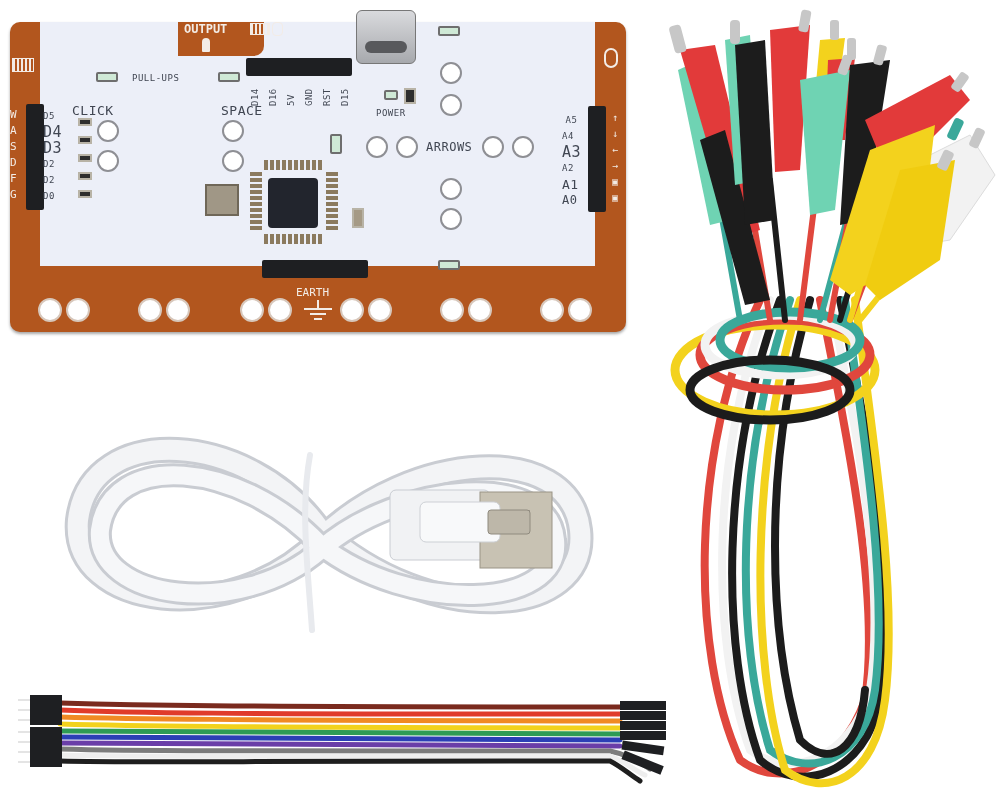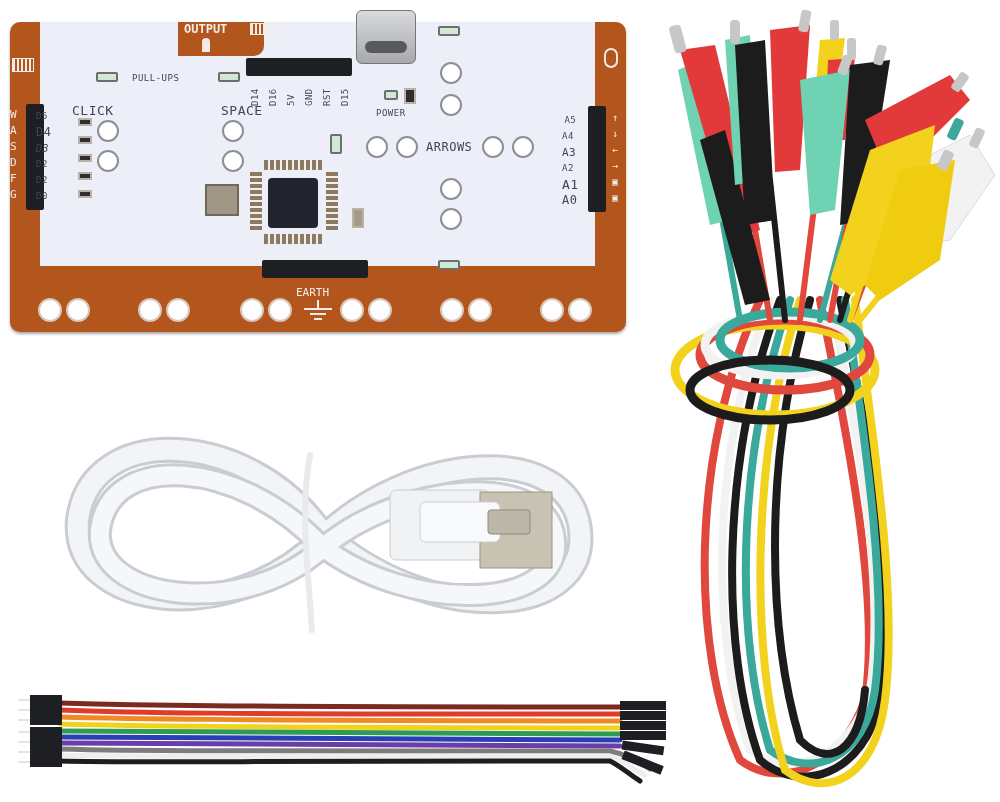--- a/index.html
+++ b/index.html
@@ -59,24 +59,24 @@
   <div class="abs" style="left:12px;top:58px;width:20px;height:12px;border:1px solid #f3ece6;background:repeating-linear-gradient(90deg,#f3ece6 0 2px,transparent 2px 4px);"></div>
   <div class="abs" style="left:10px;top:108px;display:flex;flex-direction:column;gap:2px;">
     <span class="silk-w lbl" style="font-size:11px;line-height:14px;">W</span>
     <span class="silk-w lbl" style="font-size:11px;line-height:14px;">A</span>
     <span class="silk-w lbl" style="font-size:11px;line-height:14px;">S</span>
     <span class="silk-w lbl" style="font-size:11px;line-height:14px;">D</span>
     <span class="silk-w lbl" style="font-size:11px;line-height:14px;">F</span>
     <span class="silk-w lbl" style="font-size:11px;line-height:14px;">G</span>
   </div>
   <div class="abs hdr-v" style="left:26px;top:104px;"></div>
-  <div class="abs" style="left:36px;top:110px;display:flex;flex-direction:column;gap:3px;">
+  <div class="abs" style="left:43px;top:110px;display:flex;flex-direction:column;gap:3px;">
     <span class="silk lbl" style="font-size:9px;line-height:13px;">D5</span>
-    <span class="silk lbl" style="font-size:12px;line-height:13px;">D4</span>
-    <span class="silk lbl" style="font-size:10px;line-height:13px;font-style:italic;">D3</span>
+    <span class="silk lbl" style="font-size:15px;line-height:13px;">D4</span>
+    <span class="silk lbl" style="font-size:15px;line-height:13px;">D3</span>
     <span class="silk lbl" style="font-size:9px;line-height:13px;">D2</span>
     <span class="silk lbl" style="font-size:9px;line-height:13px;">D2</span>
     <span class="silk lbl" style="font-size:9px;line-height:13px;">D0</span>
   </div>
   <div class="abs smd" style="left:78px;top:118px;"></div>
   <div class="abs smd" style="left:78px;top:136px;"></div>
   <div class="abs smd" style="left:78px;top:154px;"></div>
   <div class="abs smd" style="left:78px;top:172px;"></div>
   <div class="abs smd" style="left:78px;top:190px;"></div>
 
@@ -110,21 +110,21 @@
   <div class="abs chip"></div>
   <div class="abs xtal"></div>
   <div class="abs led" style="left:330px;top:134px;width:12px;height:20px;"></div>
   <div class="abs smd" style="left:352px;top:208px;width:12px;height:20px;background:#a59a86;"></div>
   <div class="abs led" style="left:438px;top:260px;"></div>
 
   <div class="abs hdr-v" style="left:588px;top:106px;"></div>
   <div class="abs" style="left:562px;top:114px;display:flex;flex-direction:column;gap:3px;">
     <span class="silk lbl" style="font-size:9px;line-height:13px;text-align:center;">A5</span>
     <span class="silk lbl" style="font-size:9px;line-height:13px;">A4</span>
-    <span class="silk lbl" style="font-size:11px;line-height:13px;">A3</span>
+    <span class="silk lbl" style="font-size:15px;line-height:13px;">A3</span>
     <span class="silk lbl" style="font-size:9px;line-height:13px;">A2</span>
     <span class="silk lbl" style="font-size:13px;line-height:13px;">A1</span>
     <span class="silk lbl" style="font-size:12px;line-height:13px;">A0</span>
   </div>
   <div class="abs" style="left:604px;top:48px;width:14px;height:20px;border:2px solid #f3ece6;border-radius:7px;box-sizing:border-box;"></div>
   <div class="abs" style="left:612px;top:112px;display:flex;flex-direction:column;gap:4px;color:#f3ece6;font-size:10px;line-height:12px;">
     <span>↑</span>
     <span>↓</span>
     <span>←</span>
     <span>→</span>

